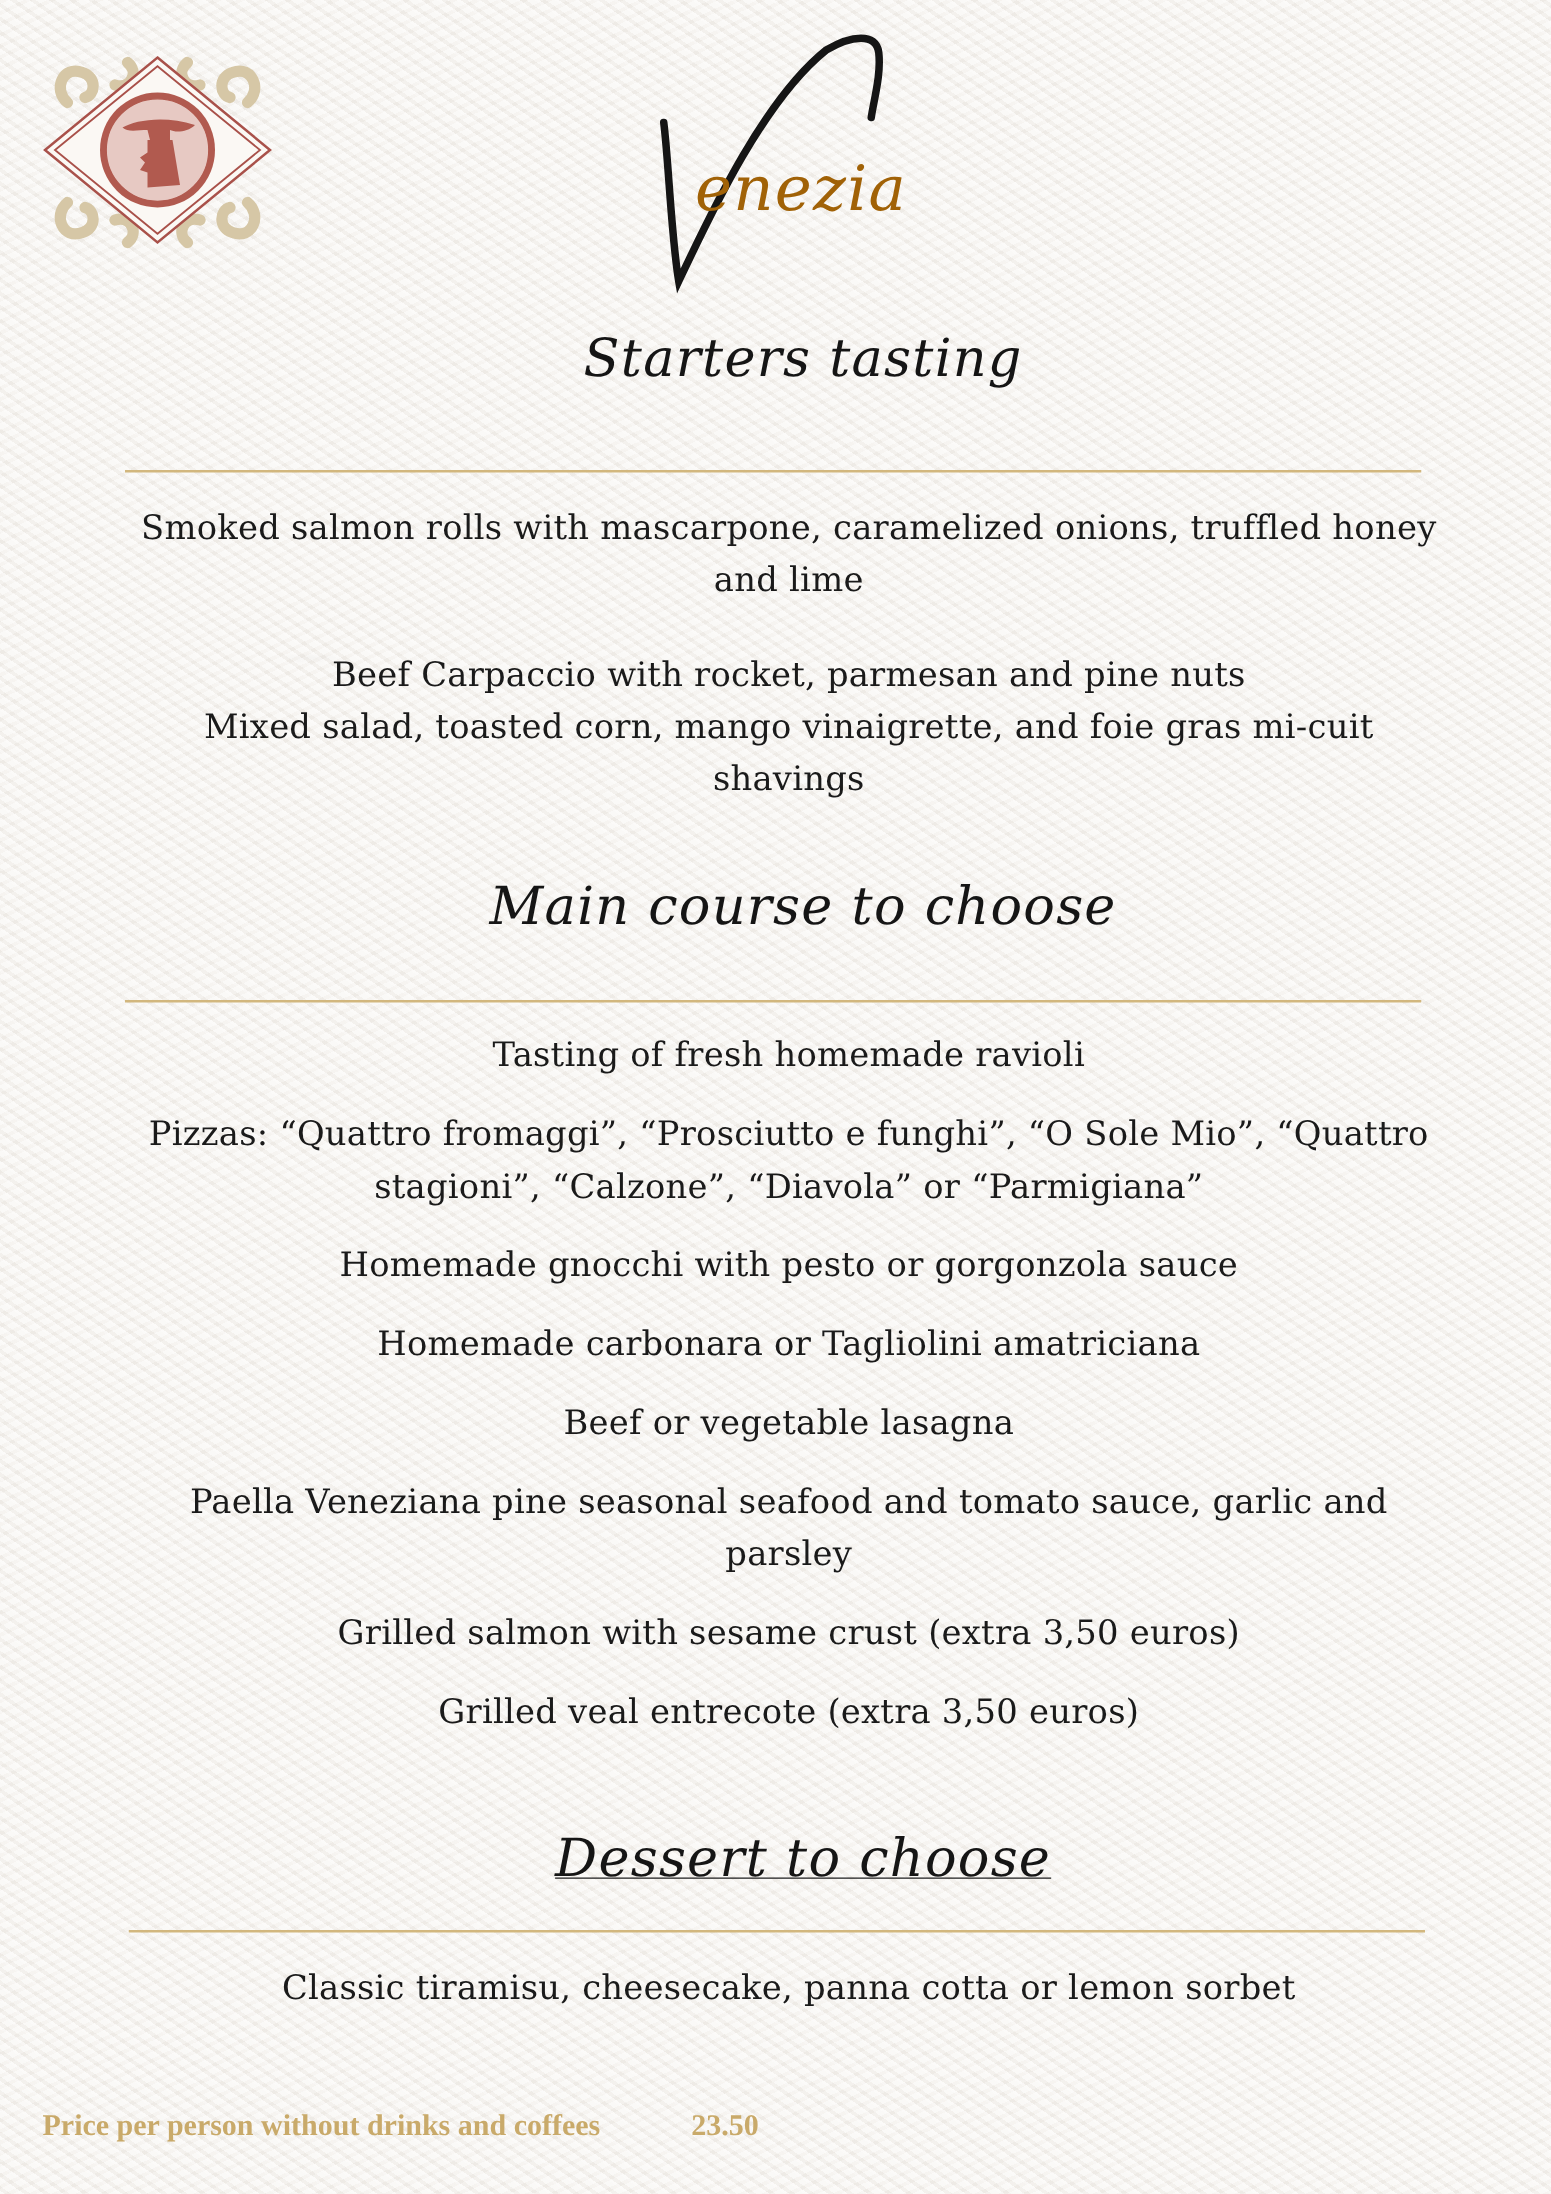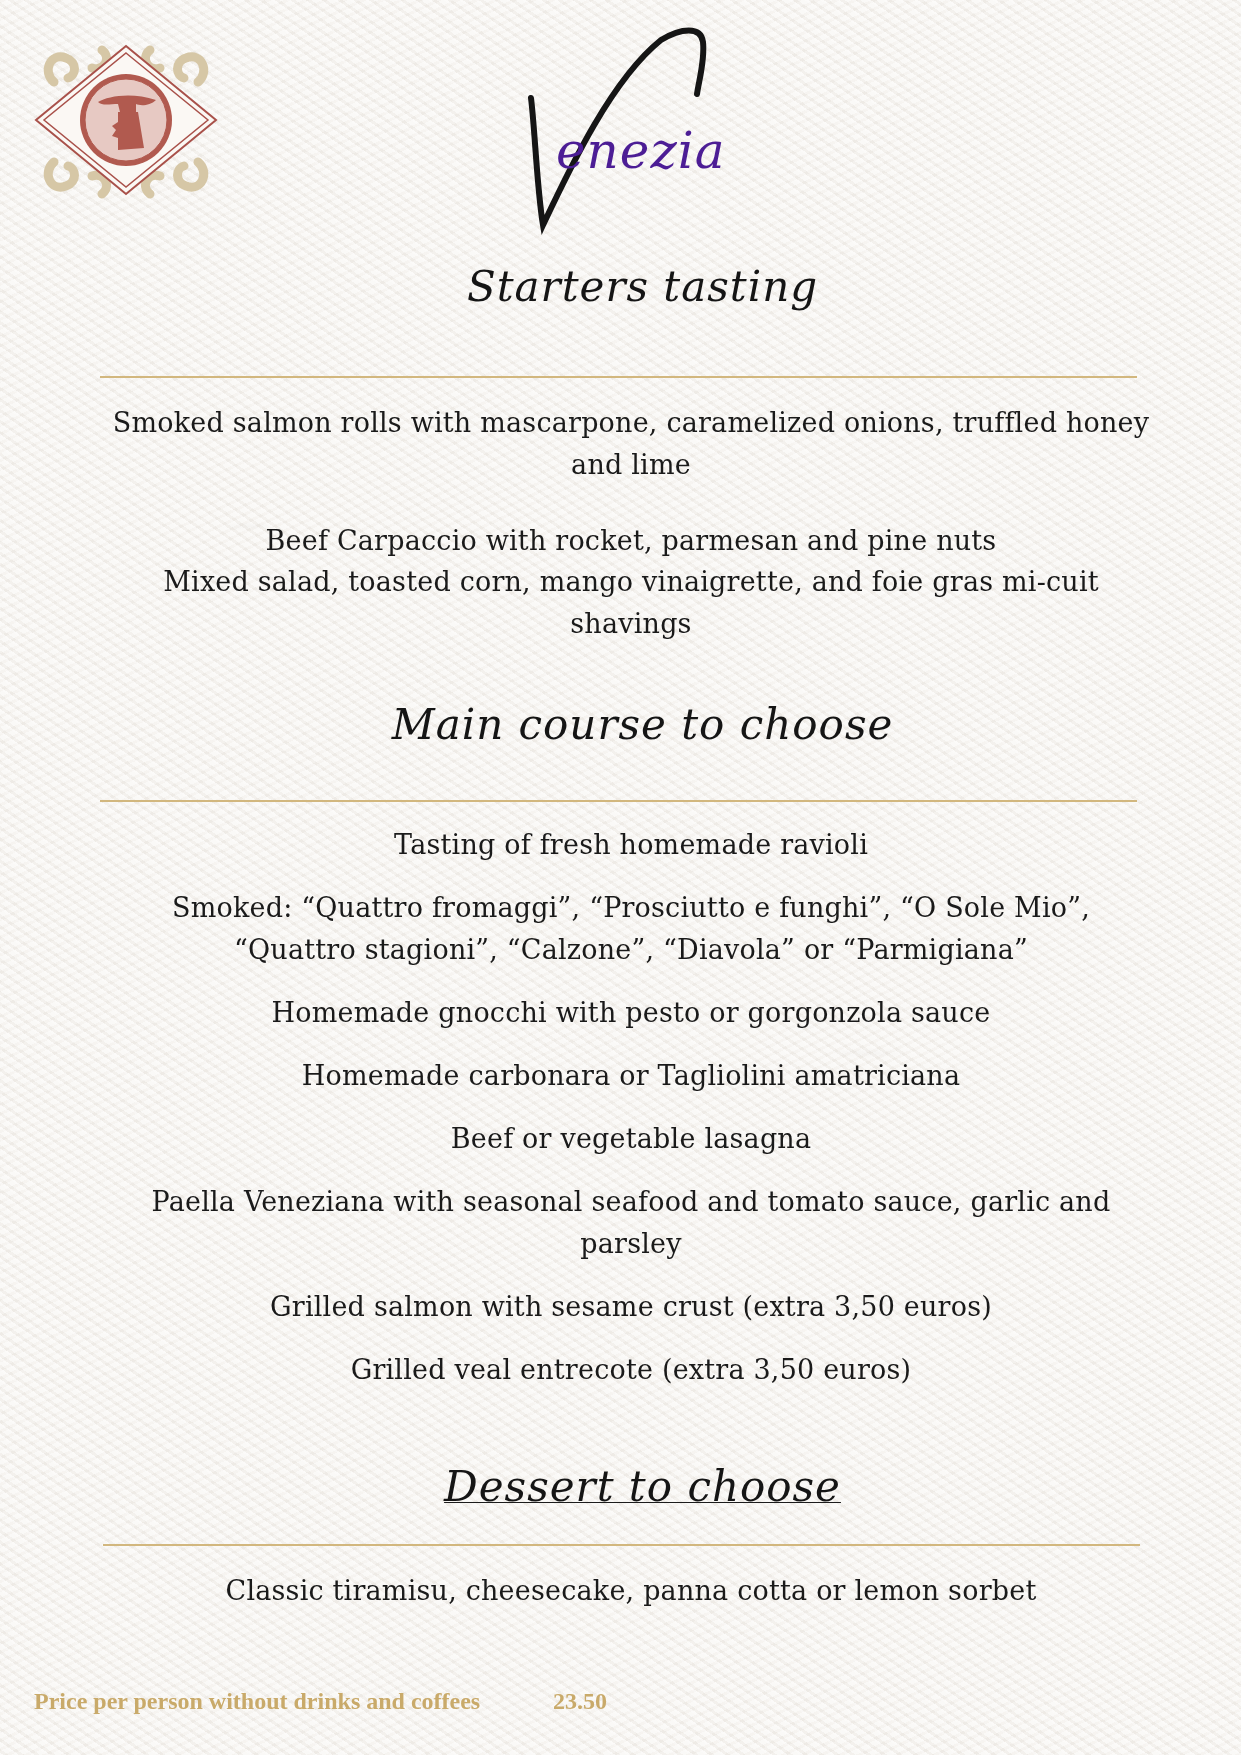--- a/index.html
+++ b/index.html
@@ -64,44 +64,44 @@
     <path d="M86 70 L106 70 L112 106 L86 108 L86 96 L80 94 L84 88 L80 84 L86 80 Z" fill="#b15a4f"></path>
   </svg>
 </div>
 
 <div class="abs title">
   <svg width="260" height="215" viewBox="0 0 260 215">
     <path d="M40 78 C44 110, 46 170, 52 205 C78 150, 120 60, 170 20 C190 8, 210 6, 212 22 C214 40, 208 60, 206 74" fill="none" stroke="#151515" stroke-width="6" stroke-linecap="round"></path>
     <text x="74" y="160" font-family="DejaVu Serif, serif" font-style="italic" font-size="52" fill="#151515"></text>
   </svg>
 </div>
-<div class="abs" style="left:556px; top:122px; font-family:'DejaVu Serif',serif; font-style:italic; font-size:50px; color:#4c1d95; letter-spacing:1px;">
+<div class="abs" style="left:556px; top:122px; font-family:'DejaVu Serif',serif; font-style:italic; font-size:50px; color:#a16207; letter-spacing:1px;">
   <span>enezia</span>
 </div>
 
 <div class="abs section-heading" style="top:262px;">
   <span class="script-text">Starters tasting</span>
 </div>
 <div class="abs divider" style="left:100px; width:1037px; top:376px;"></div>
 
 <div class="abs item" style="top:402px;">Smoked salmon rolls with mascarpone, caramelized onions, truffled honey and lime</div>
 <div class="abs item" style="top:501px;margin-top:19px;">Beef Carpaccio with rocket, parmesan and pine nuts</div>
 <div class="abs item" style="top:561px;">Mixed salad, toasted corn, mango vinaigrette, and foie gras mi-cuit shavings</div>
 
 <div class="abs section-heading" style="top:700px;">
   <span class="script-text">Main course to choose</span>
 </div>
 <div class="abs divider" style="left:100px; width:1037px; top:800px;"></div>
 
 <div class="abs item" style="top:824px;">Tasting of fresh homemade ravioli</div>
-<div class="abs item" style="top:887px;">Smoked: “Quattro fromaggi”, “Prosciutto e funghi”, “O Sole Mio”, “Quattro stagioni”, “Calzone”, “Diavola” or “Parmigiana”</div>
+<div class="abs item" style="top:887px;">Pizzas: “Quattro fromaggi”, “Prosciutto e funghi”, “O Sole Mio”, “Quattro stagioni”, “Calzone”, “Diavola” or “Parmigiana”</div>
 <div class="abs item" style="top:992px;">Homemade gnocchi with pesto or gorgonzola sauce</div>
 <div class="abs item" style="top:1055px;">Homemade carbonara or Tagliolini amatriciana</div>
 <div class="abs item" style="top:1118px;">Beef or vegetable lasagna</div>
-<div class="abs item" style="top:1181px;">Paella Veneziana with seasonal seafood and tomato sauce, garlic and parsley</div>
+<div class="abs item" style="top:1181px;">Paella Veneziana pine seasonal seafood and tomato sauce, garlic and parsley</div>
 <div class="abs item" style="top:1286px;">Grilled salmon with sesame crust (extra 3,50 euros)</div>
 <div class="abs item" style="top:1349px;">Grilled veal entrecote (extra 3,50 euros)</div>
 
 <div class="abs section-heading" style="top:1462px;text-decoration:underline;">
   <span class="script-text">Dessert to choose</span>
 </div>
 <div class="abs divider" style="left:103px; width:1037px; top:1544px;"></div>
 
 <div class="abs item" style="top:1570px;">Classic tiramisu, cheesecake, panna cotta or lemon sorbet</div>
 

